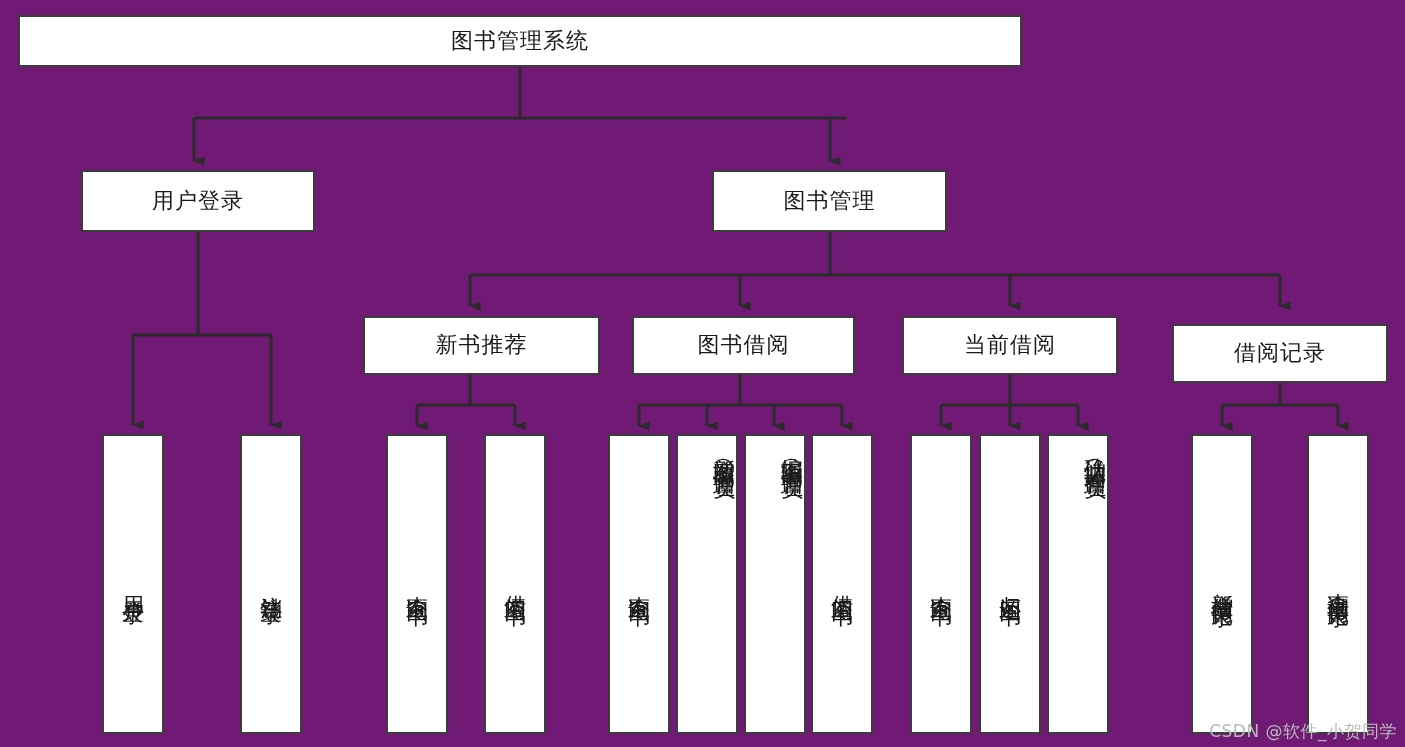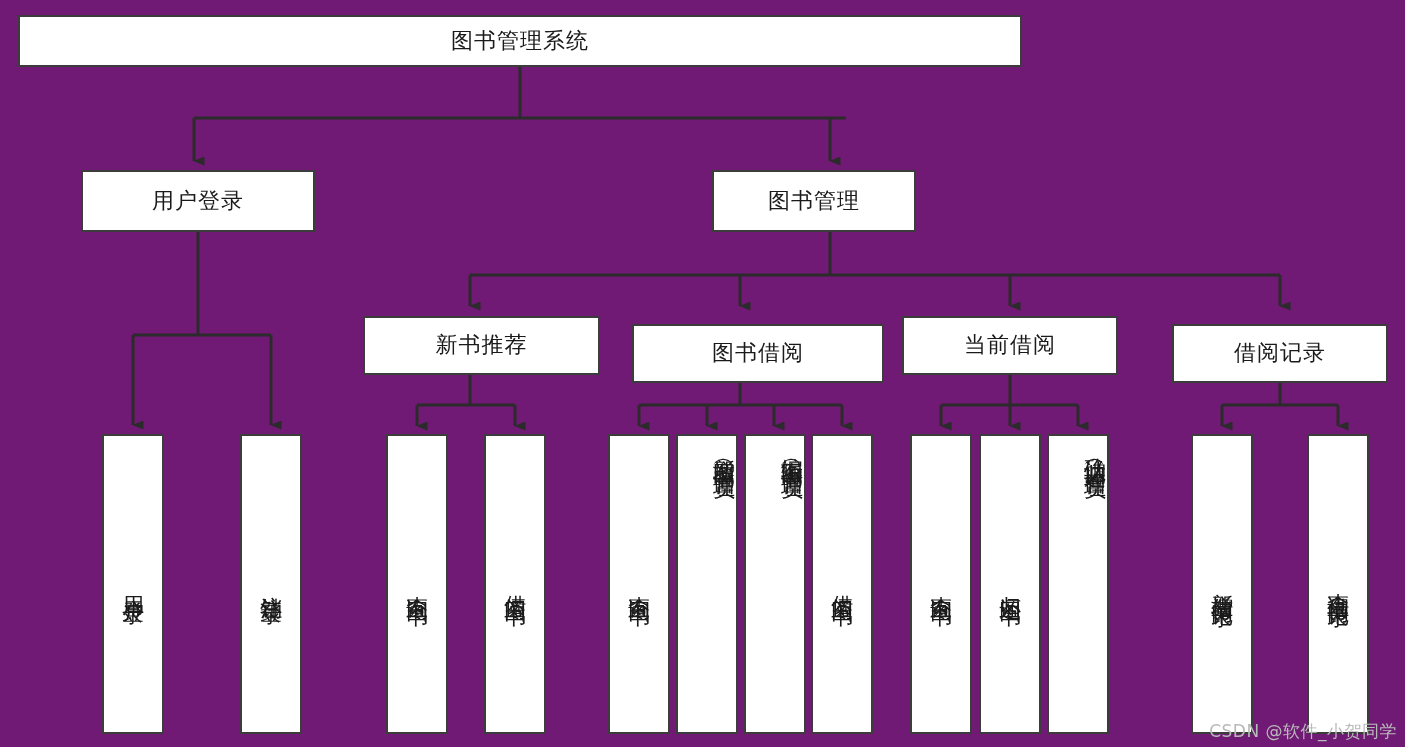--- a/index.html
+++ b/index.html
@@ -125,28 +125,28 @@
     </g>
   </svg>
 
   <div class="node horizontal" style="left:18px; top:15px; width:1004px; height:52px;">
     <span class="label">图书管理系统</span>
   </div>
 
   <div class="node horizontal" style="left:81px; top:170px; width:234px; height:62px;">
     <span class="label">用户登录</span>
   </div>
-  <div class="node horizontal" style="left:712px; top:170px; width:204px; height:62px;">
+  <div class="node horizontal" style="left:712px; top:170px; width:235px; height:62px;">
     <span class="label">图书管理</span>
   </div>
 
   <div class="node horizontal" style="left:363px; top:316px; width:237px; height:59px;">
     <span class="label">新书推荐</span>
   </div>
-  <div class="node horizontal" style="left:632px; top:316px; width:252px; height:59px;margin-top:8px;">
+  <div class="node horizontal" style="left:632px; top:316px; width:223px; height:59px;">
     <span class="label">图书借阅</span>
   </div>
   <div class="node horizontal" style="left:902px; top:316px; width:216px; height:59px;">
     <span class="label">当前借阅</span>
   </div>
   <div class="node horizontal" style="left:1172px; top:316px; width:216px; height:59px;margin-top:8px;">
     <span class="label">借阅记录</span>
   </div>
 
   <div class="node vertical" style="left:102px; top:434px; width:62px; height:300px;">

